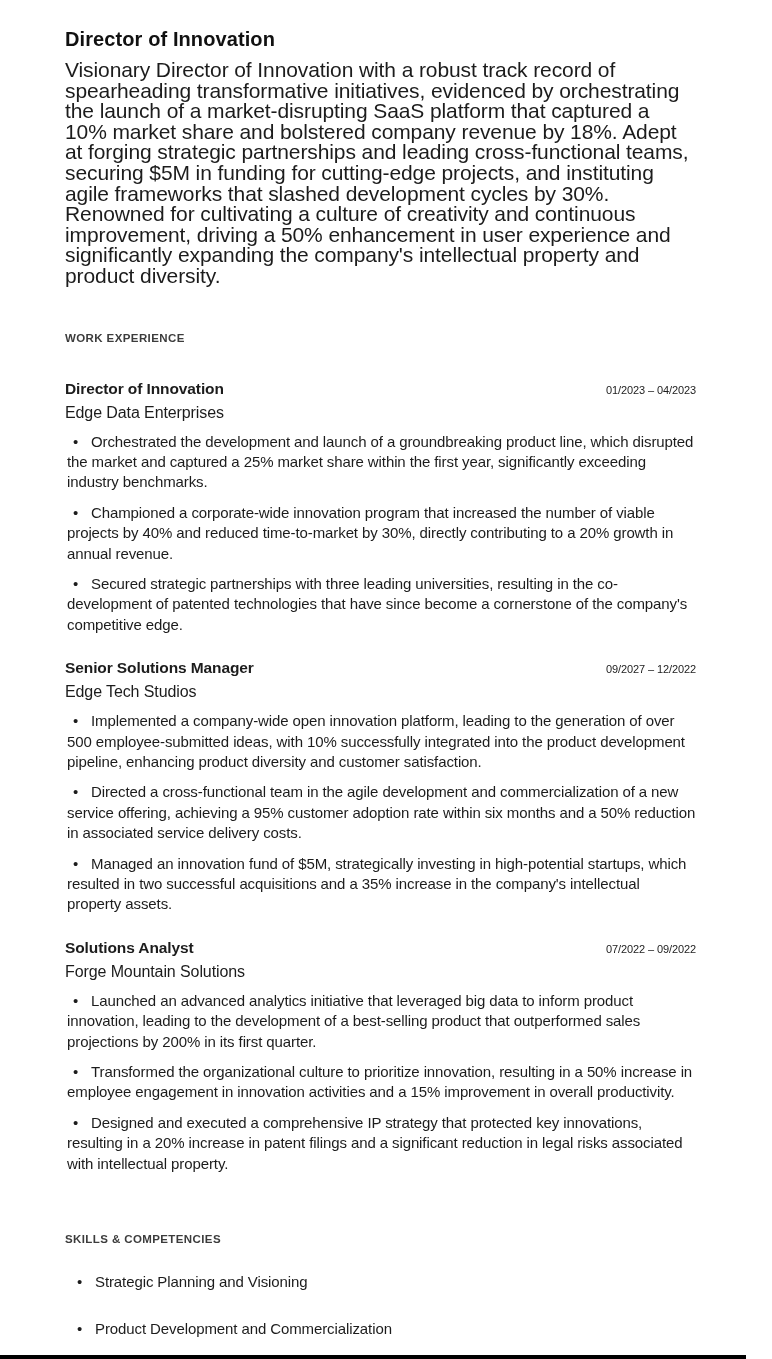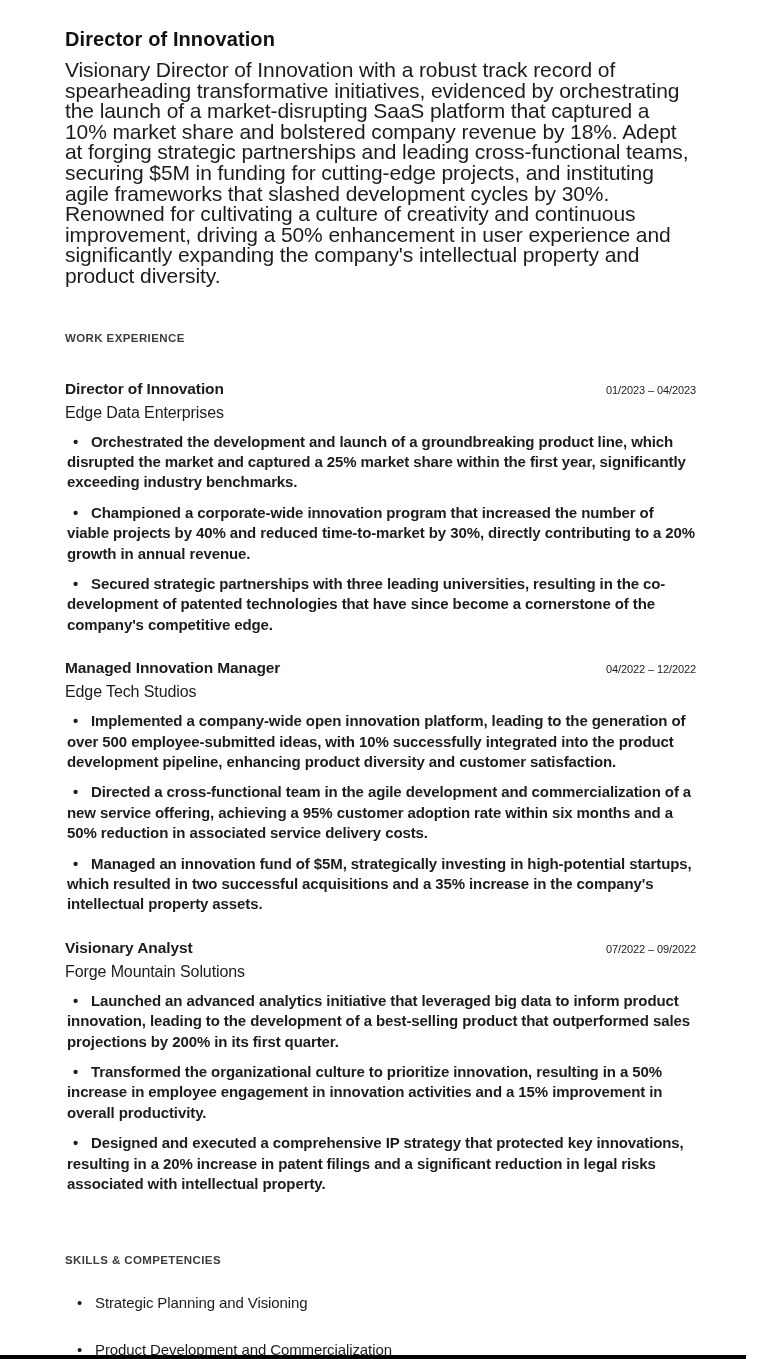--- a/index.html
+++ b/index.html
@@ -58,21 +58,20 @@
   }
   .job-company {
     font-size: 16px;
     letter-spacing: -0.1px;
     margin-top: 6px;
   }
   ul.bullets {
     list-style: none;
     margin: 3px 0 0 0;
     padding: 0;
-    font-weight: bold;
   }
   ul.bullets li {
     font-size: 15px;
     line-height: 20.4px;
     letter-spacing: -0.1px;
     margin-top: 10px;
     padding-left: 2px;
   }
   .dot {
     display: inline-block;
@@ -119,34 +118,34 @@
     <div class="job-company">Edge Data Enterprises</div>
     <ul class="bullets">
       <li><span class="dot">•</span><span>Orchestrated the development and launch of a groundbreaking product line, which disrupted the market and captured a 25% market share within the first year, significantly exceeding industry benchmarks.</span></li>
       <li><span class="dot">•</span><span>Championed a corporate-wide innovation program that increased the number of viable projects by 40% and reduced time-to-market by 30%, directly contributing to a 20% growth in annual revenue.</span></li>
       <li><span class="dot">•</span><span>Secured strategic partnerships with three leading universities, resulting in the co-development of patented technologies that have since become a cornerstone of the company's competitive edge.</span></li>
     </ul>
   </div>
 
   <div class="job">
     <div class="job-header">
-      <span class="job-title">Managed Innovation Manager</span>
-      <span class="job-dates">04/2022 – 12/2022</span>
+      <span class="job-title">Senior Solutions Manager</span>
+      <span class="job-dates">09/2027 – 12/2022</span>
     </div>
     <div class="job-company">Edge Tech Studios</div>
     <ul class="bullets">
       <li><span class="dot">•</span><span>Implemented a company-wide open innovation platform, leading to the generation of over 500 employee-submitted ideas, with 10% successfully integrated into the product development pipeline, enhancing product diversity and customer satisfaction.</span></li>
       <li><span class="dot">•</span><span>Directed a cross-functional team in the agile development and commercialization of a new service offering, achieving a 95% customer adoption rate within six months and a 50% reduction in associated service delivery costs.</span></li>
       <li><span class="dot">•</span><span>Managed an innovation fund of $5M, strategically investing in high-potential startups, which resulted in two successful acquisitions and a 35% increase in the company's intellectual property assets.</span></li>
     </ul>
   </div>
 
   <div class="job">
     <div class="job-header">
-      <span class="job-title">Visionary Analyst</span>
+      <span class="job-title">Solutions Analyst</span>
       <span class="job-dates">07/2022 – 09/2022</span>
     </div>
     <div class="job-company">Forge Mountain Solutions</div>
     <ul class="bullets">
       <li><span class="dot">•</span><span>Launched an advanced analytics initiative that leveraged big data to inform product innovation, leading to the development of a best-selling product that outperformed sales projections by 200% in its first quarter.</span></li>
       <li><span class="dot">•</span><span>Transformed the organizational culture to prioritize innovation, resulting in a 50% increase in employee engagement in innovation activities and a 15% improvement in overall productivity.</span></li>
       <li><span class="dot">•</span><span>Designed and executed a comprehensive IP strategy that protected key innovations, resulting in a 20% increase in patent filings and a significant reduction in legal risks associated with intellectual property.</span></li>
     </ul>
   </div>
 

